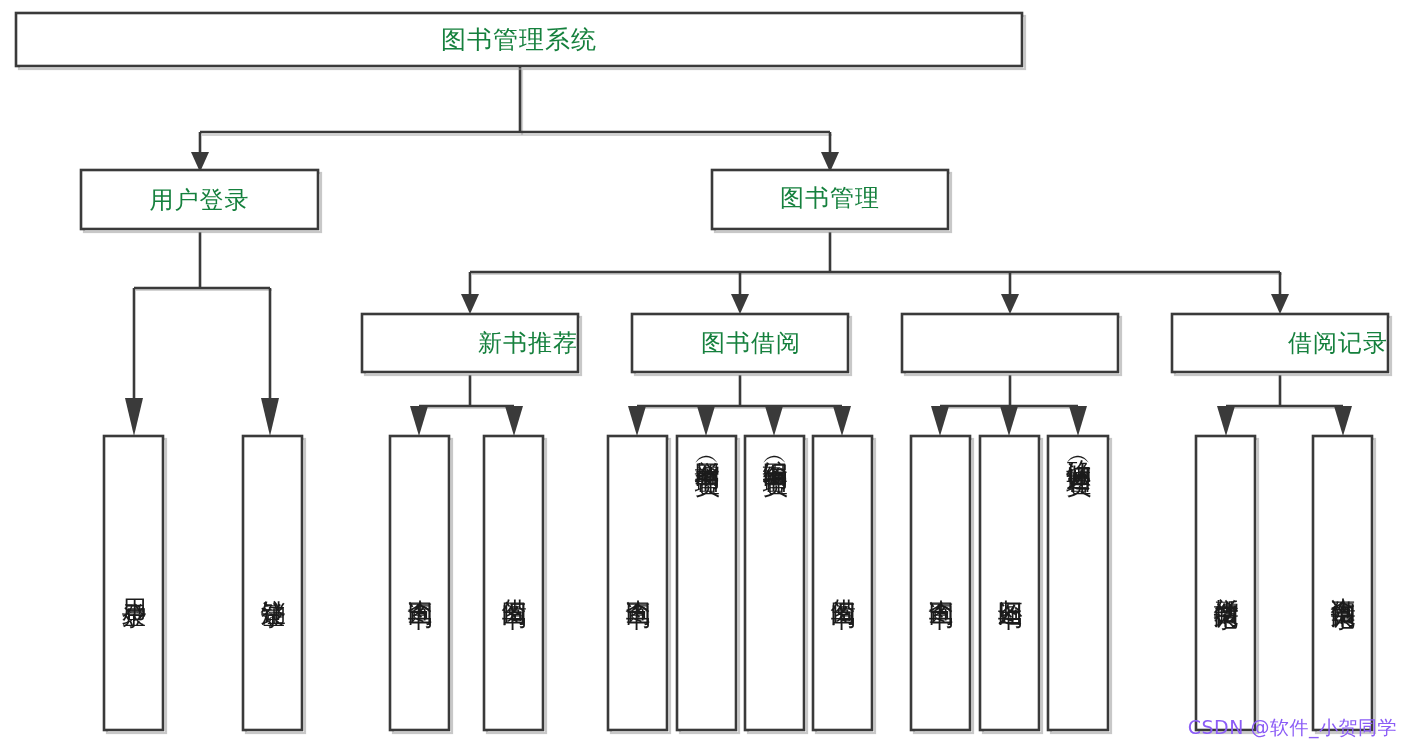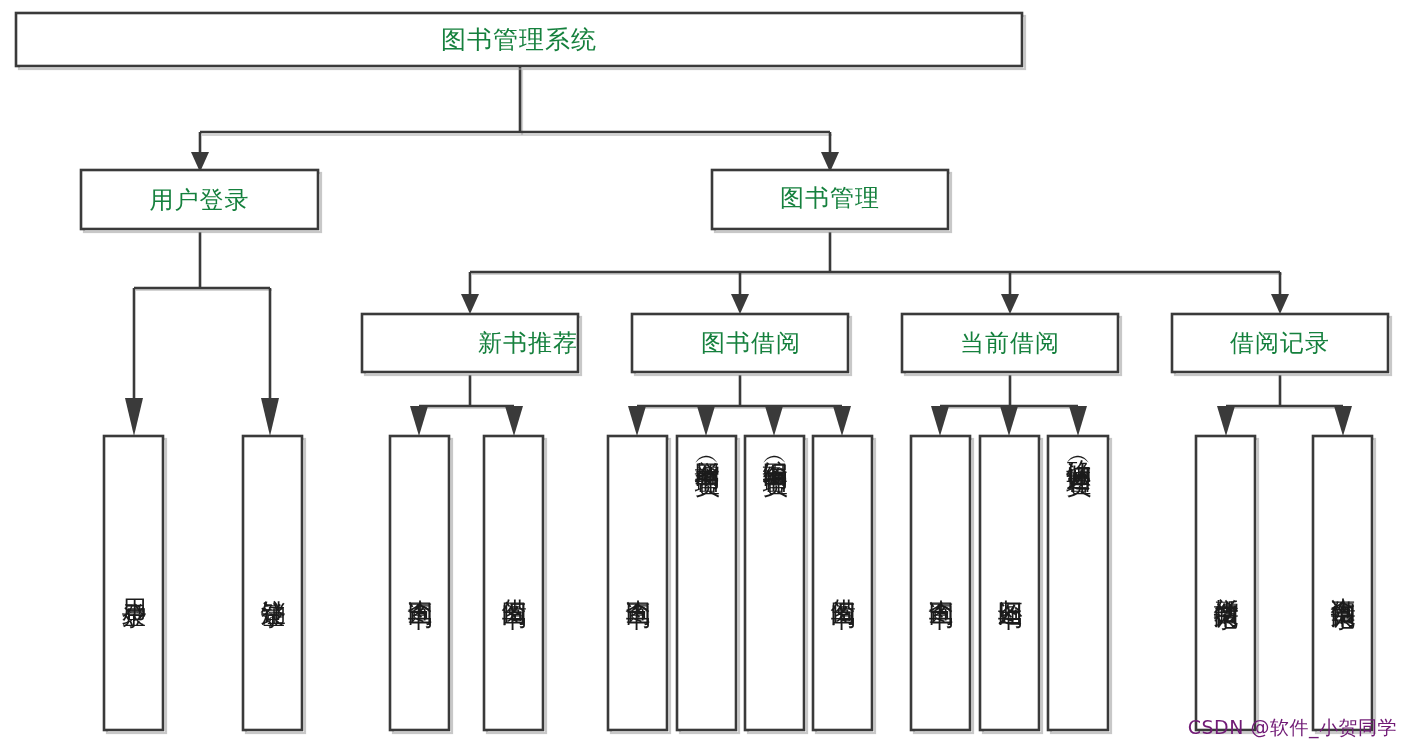--- a/index.html
+++ b/index.html
@@ -88,21 +88,21 @@
   }
   .root-label {
     font-size: 25px;
   }
   #watermark {
     position: absolute;
     right: 8px;
     bottom: 6px;
     font-family: "DejaVu Sans", "Liberation Sans", sans-serif;
     font-size: 19px;
-    color: #701a75;
+    color: #8b5cf6;
     letter-spacing: 0.5px;
     white-space: nowrap;
     pointer-events: none;
   }
 </style>
 </head>
 <body>
 
 <div id="diagram-root">
 
@@ -234,24 +234,21 @@
   <div class="horiz-label-wrap" style="left:712px; top:170px; width:236px; height:55px;">
     <span class="horiz-label">图书管理</span>
   </div>
 
   <div class="horiz-label-wrap" style="left:362px; top:314px; width:216px; height:58px;justify-content:flex-end;">
     <span class="horiz-label">新书推荐</span>
   </div>
   <div class="horiz-label-wrap" style="left:632px; top:314px; width:216px; height:58px;padding-left:11px;">
     <span class="horiz-label">图书借阅</span>
   </div>
-  <div class="horiz-label-wrap" style="left:902px; top:314px; width:216px; height:58px;">
-    <span class="horiz-label">当前借阅</span>
-  </div>
-  <div class="horiz-label-wrap" style="left:1172px; top:314px; width:216px; height:58px;">
+  <div class="horiz-label-wrap" style="left:1172px; top:314px; width:216px; height:58px;justify-content:flex-end;">
     <span class="horiz-label">借阅记录</span>
   </div>
 
   <div class="vert-label-wrap" style="left:104px; top:436px; width:59px; height:294px;">
     <span class="vert-label">用户登录</span>
   </div>
   <div class="vert-label-wrap" style="left:243px; top:436px; width:59px; height:294px;">
     <span class="vert-label">注销登录</span>
   </div>
 

